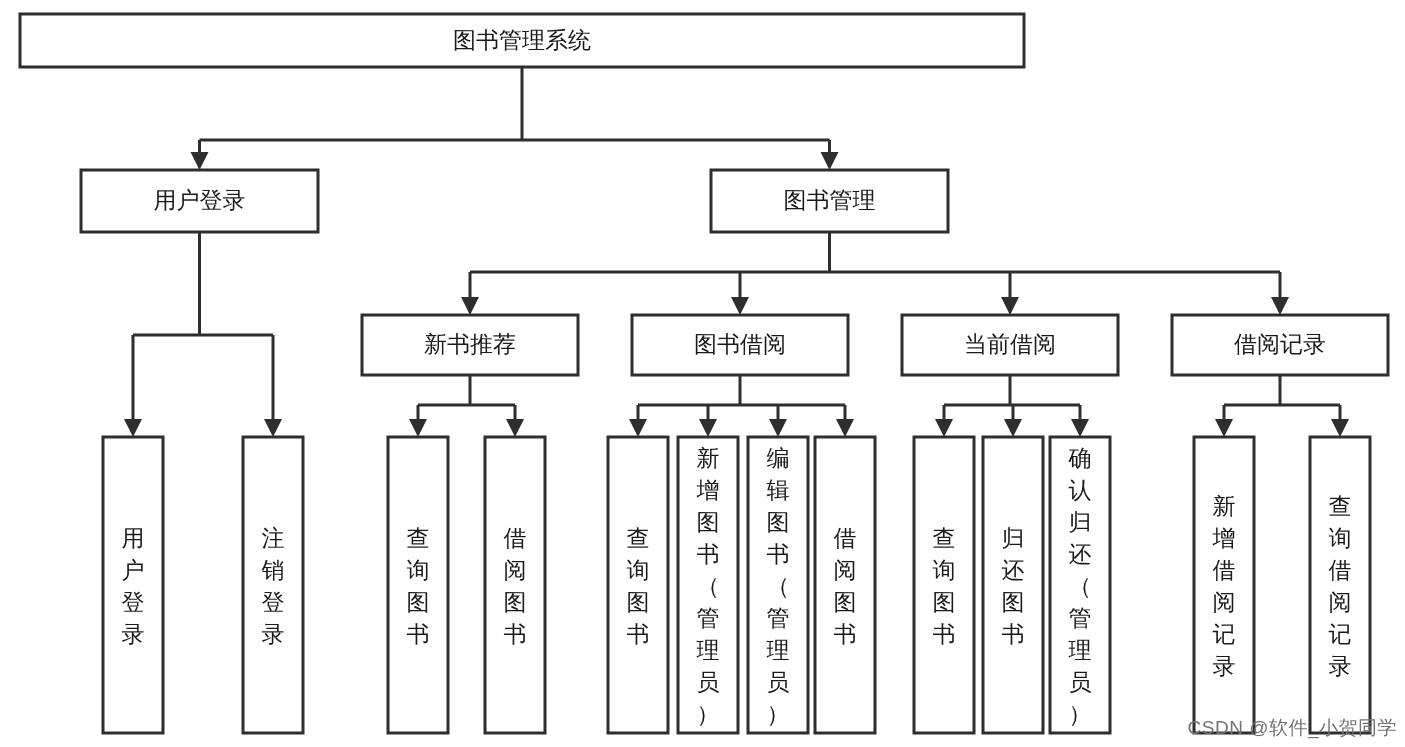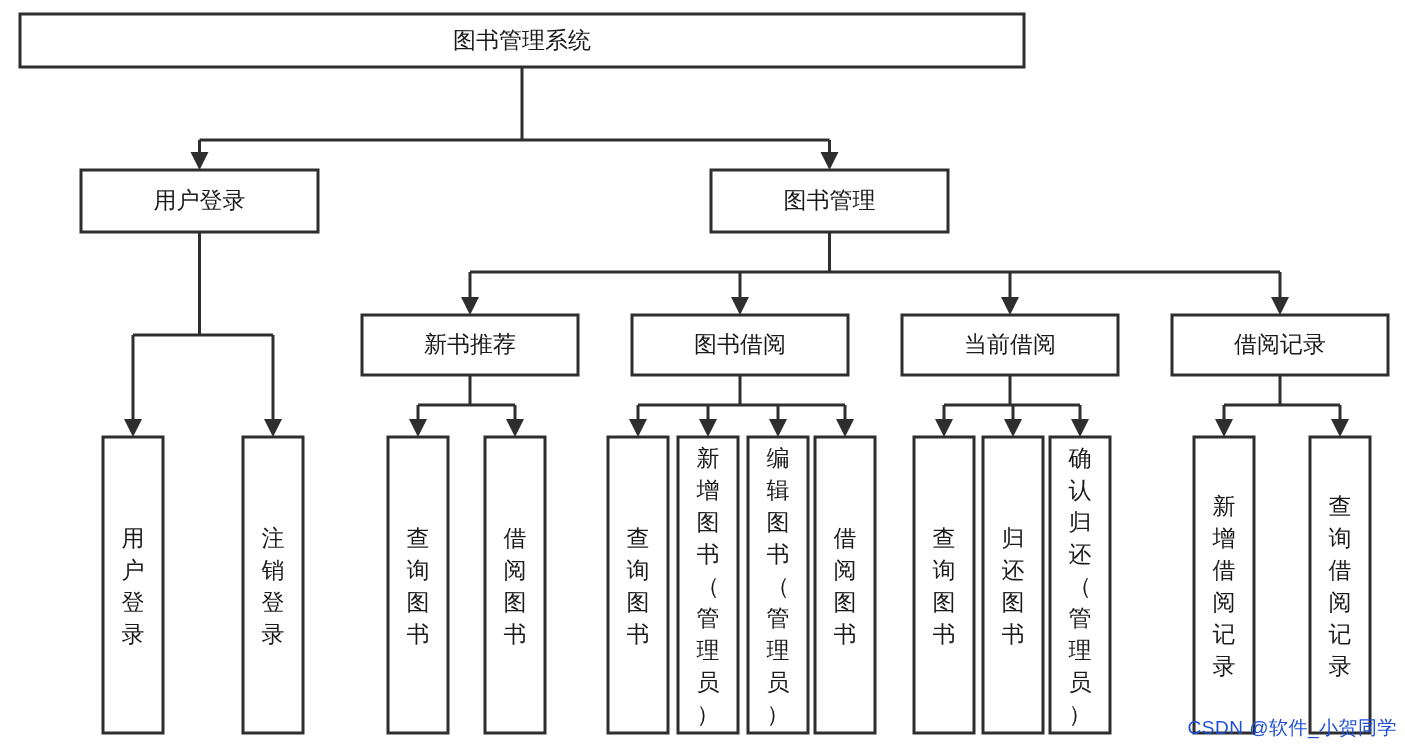--- a/index.html
+++ b/index.html
@@ -20,21 +20,21 @@
   .node-label-vertical{
     fill:#1a1a1a;
     font-family:"Liberation Sans","DejaVu Sans",sans-serif;
     font-size:23px;
     text-anchor:middle;
   }
   .watermark{
     position:absolute;
     right:8px;
     bottom:6px;
-    color:#1d4ed8;
+    color:#737373;
     font-size:19px;
     font-family:"Liberation Sans","DejaVu Sans",sans-serif;
     white-space:nowrap;
     letter-spacing:0.5px;
     user-select:none;
   }
 </style>
 </head>
 <body>
 

